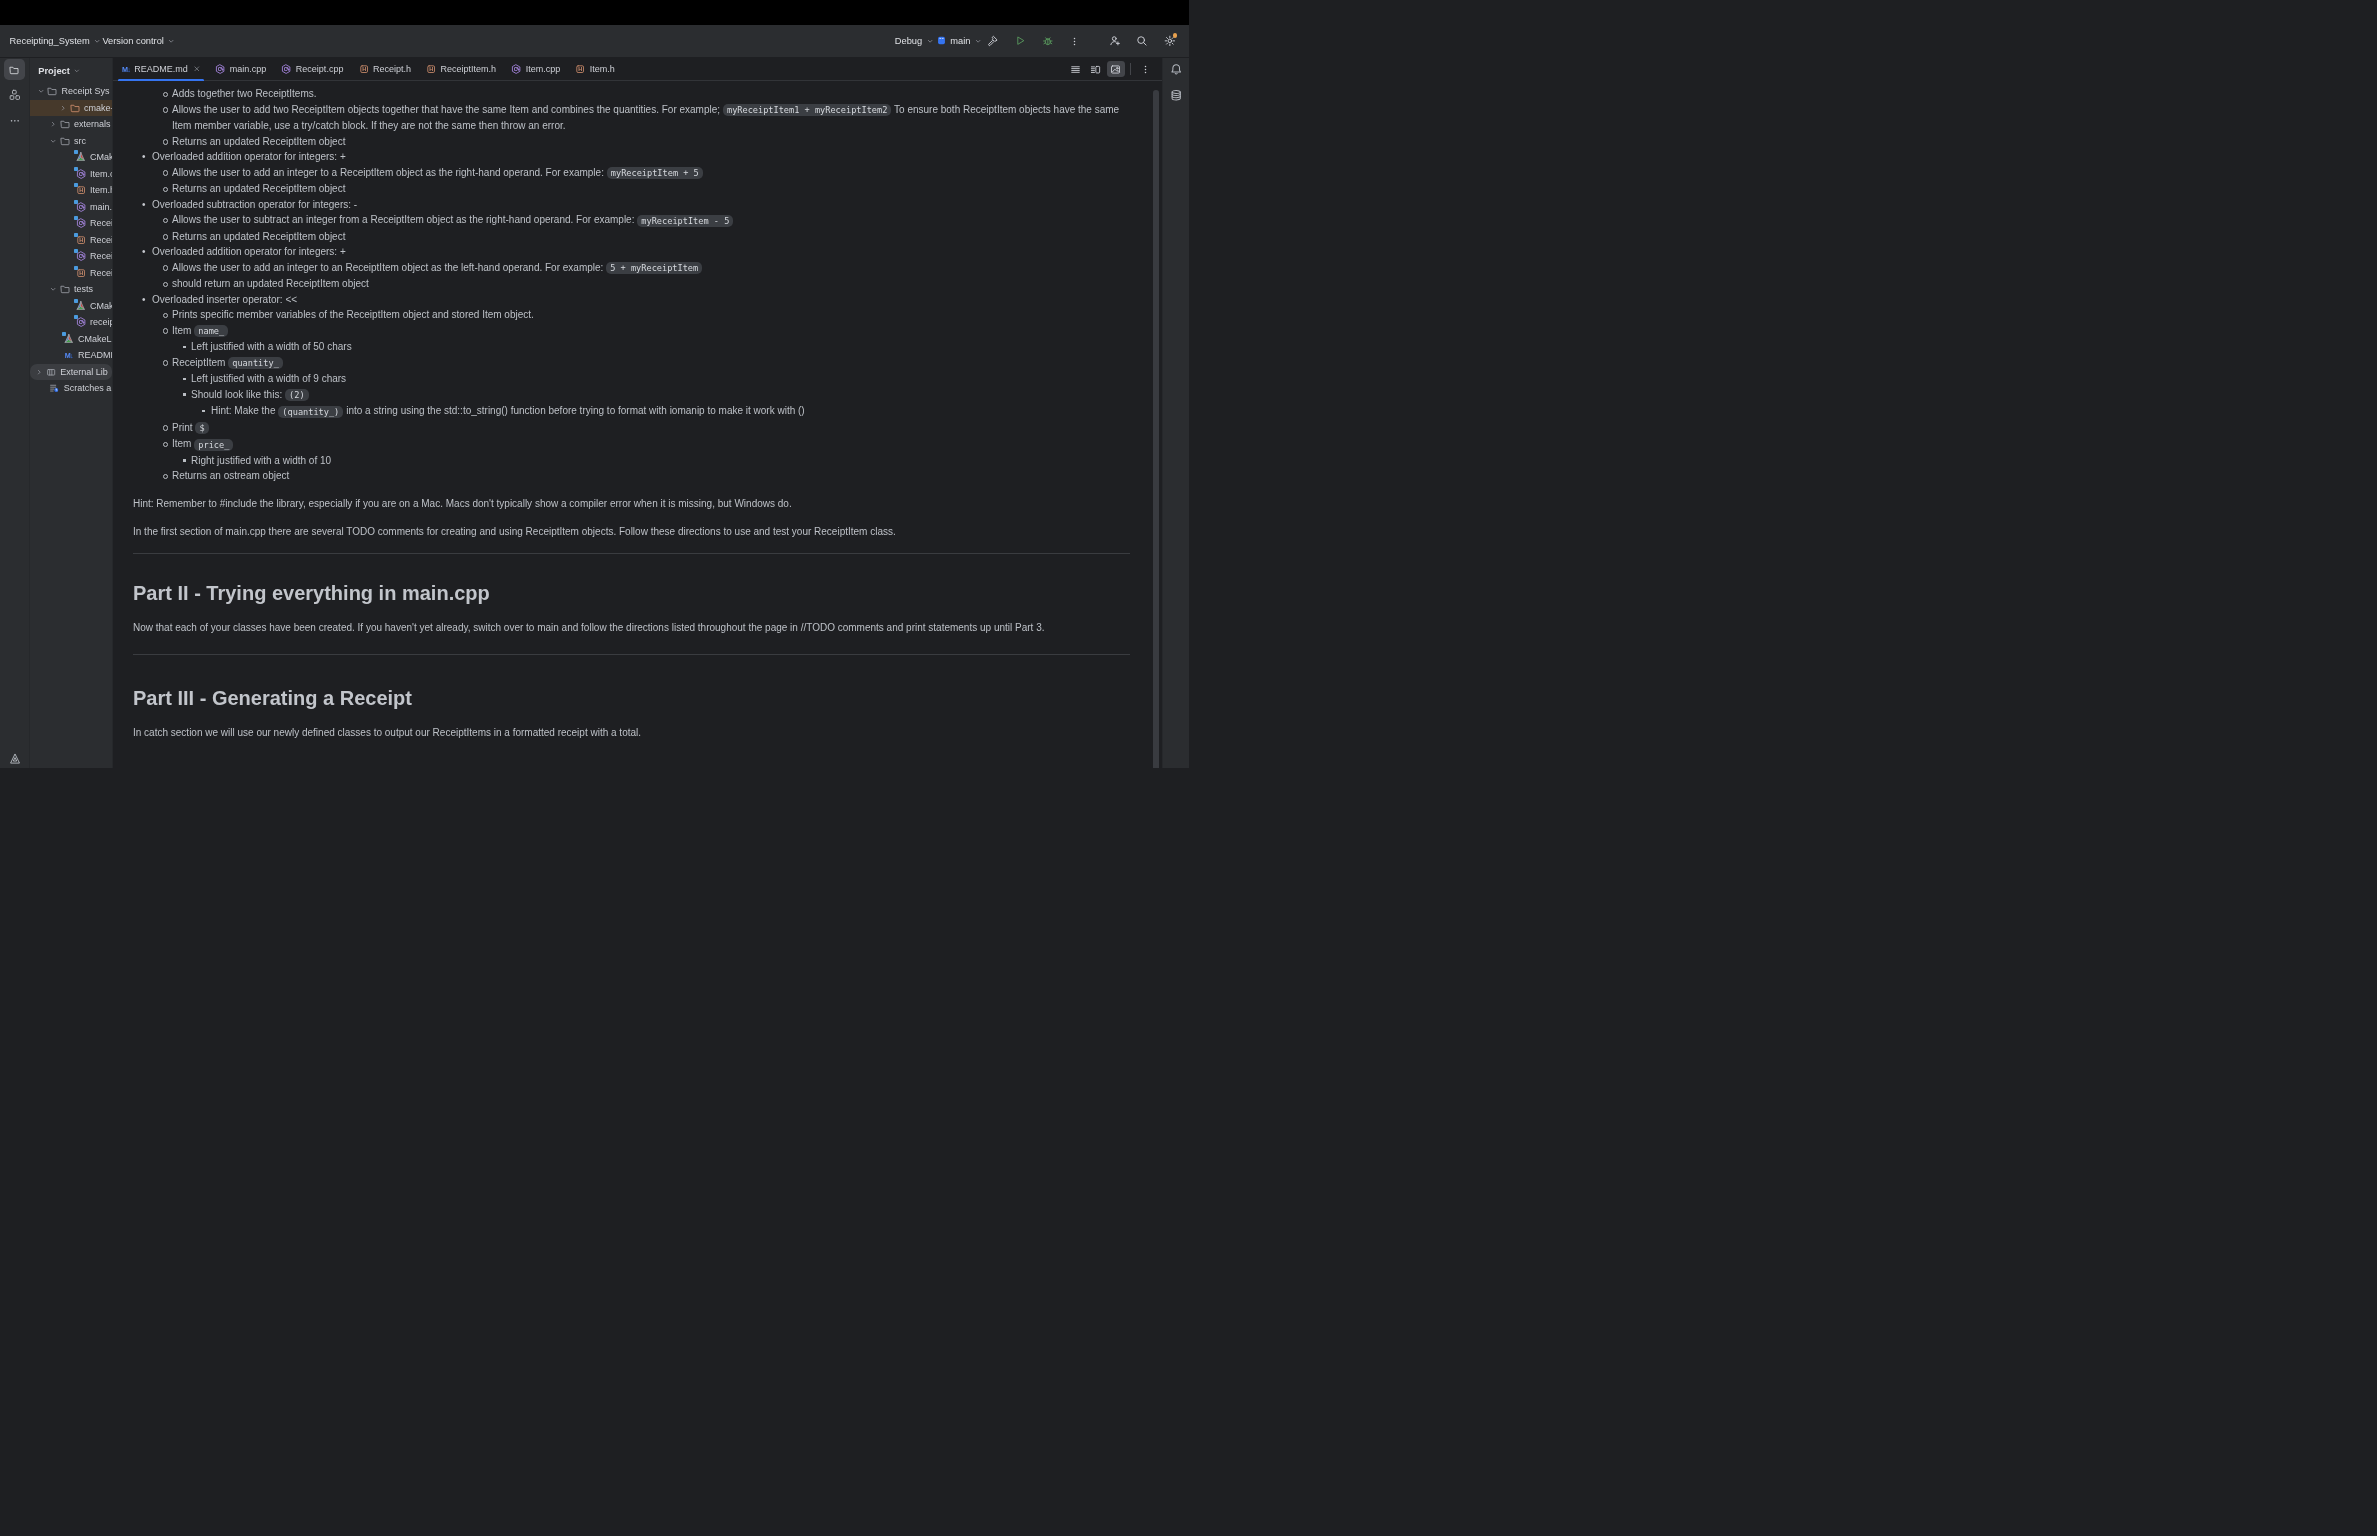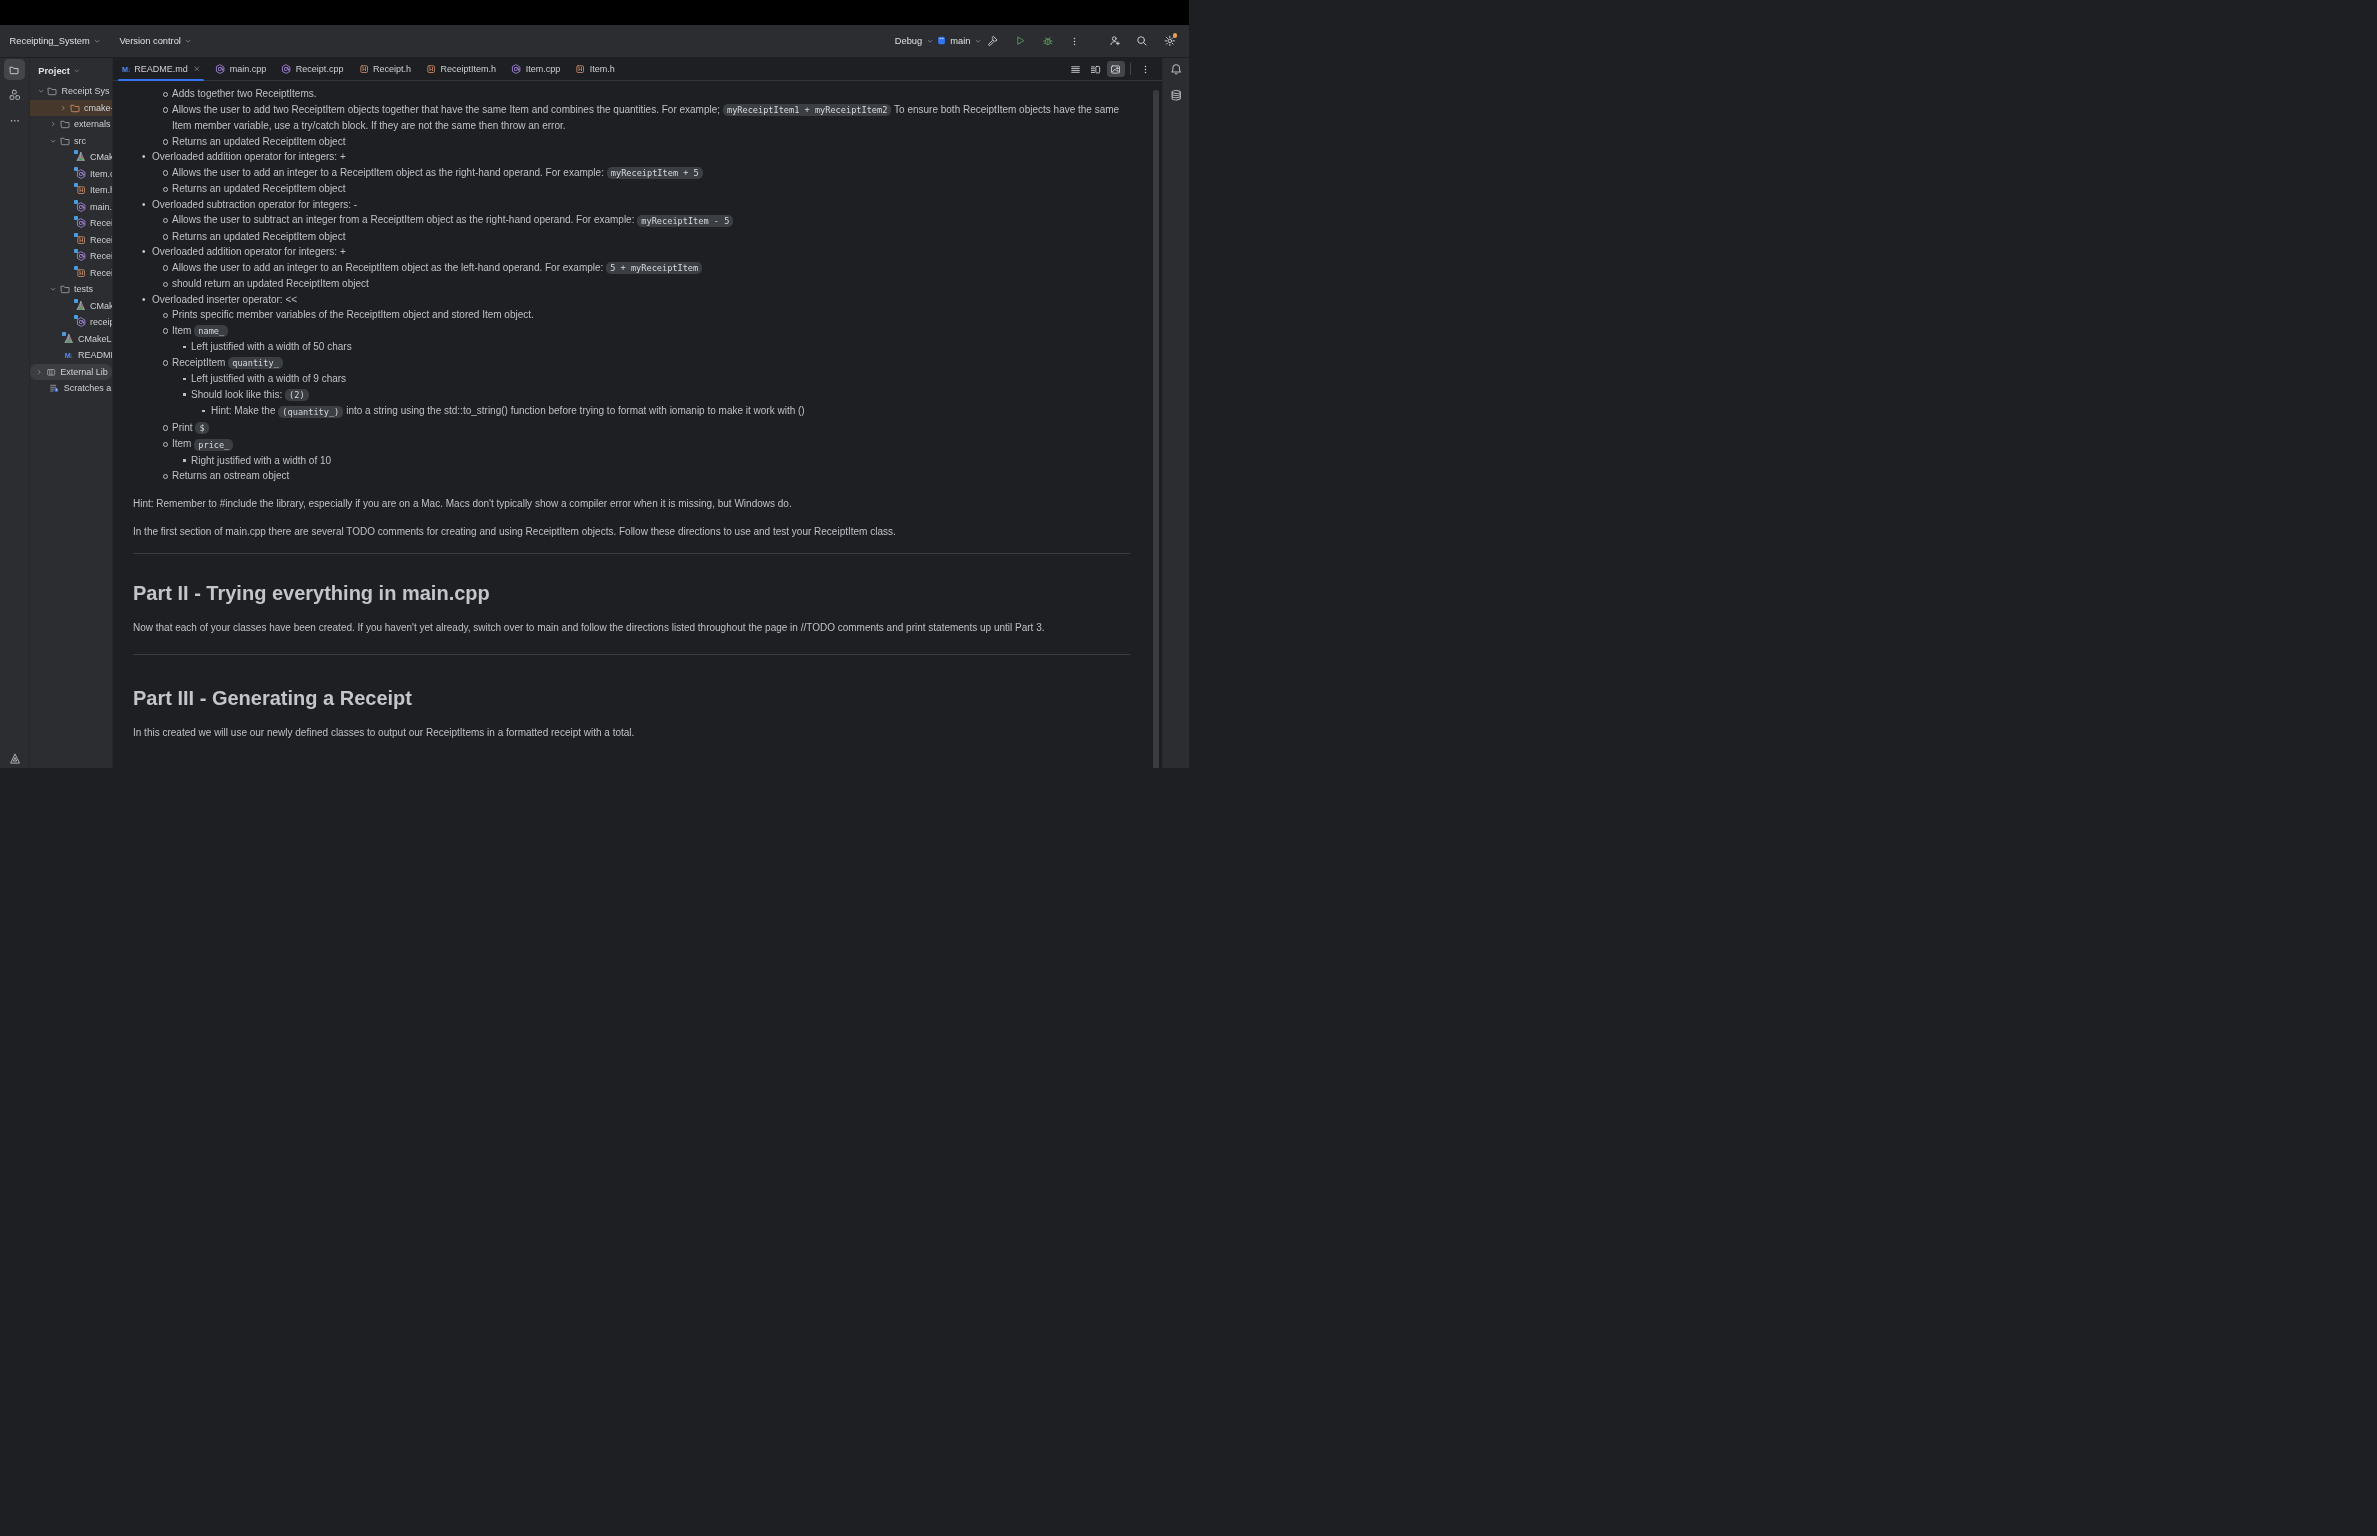--- a/index.html
+++ b/index.html
@@ -1,21 +1,21 @@
 <!DOCTYPE html>
 <html style="font-size:11px"><head>
 <meta charset="utf-8">
 <style>
   * { box-sizing: border-box; margin: 0; padding: 0; }
   html,body { width:1189px; height:768px; overflow:hidden; background:#1e1f22;
     font-family:"Liberation Sans", sans-serif; }
   .titlebar { height:25px; background:#000; }
   .header { height:33px; background:#2b2d30; display:flex; align-items:center;
     justify-content:space-between; padding:0 11px 0 9.6px; border-bottom:0.7px solid #1e1f22; }
-  .hgroup { display:flex; align-items:center; gap:18px; }
+  .hgroup { display:flex; align-items:center; gap:1px; }
   .widget { display:flex; align-items:center; gap:3.4px; color:#dfe1e5; font-size:9.3px; cursor:default; }
   .widget .chev { color:#9da0a8; display:flex; }
   .hicons { display:flex; align-items:center; gap:11px; }
   .hicon { display:flex; align-items:center; justify-content:center; width:16.5px; height:16.5px;
     color:#ced0d6; position:relative; border-radius:3.4px; }
   .hicon.green { color:#57965c; }
   .hicon .dot { position:absolute; top:0.7px; right:0.7px; width:4.8px; height:4.8px; border-radius:50%;
     background:#e8a14f; }
   svg { fill:none; stroke:currentColor; stroke-width:1.3; stroke-linecap:round; stroke-linejoin:round; }
   .main { display:flex; height:815px; }
@@ -637,21 +637,21 @@
           <li class="lv3">Right justified with a width of 10</li>
           <li class="lv2">Returns an ostream object</li>
         </ul>
       <p>Hint: Remember to #include the library, especially if you are on a Mac. Macs don't typically show a compiler error when it is missing, but Windows do.</p>
       <p>In the first section of main.cpp there are several TODO comments for creating and using ReceiptItem objects. Follow these directions to use and test your ReceiptItem class.</p>
       <hr>
       <h1>Part II - Trying everything in main.cpp</h1>
       <p class="lead">Now that each of your classes have been created. If you haven't yet already, switch over to main and follow the directions listed throughout the page in //TODO comments and print statements up until Part 3.</p>
       <hr class="hr2">
       <h1 class="part3">Part III - Generating a Receipt</h1>
-      <p class="lead">In this created we will use our newly defined classes to output our ReceiptItems in a formatted receipt with a total.</p>
+      <p class="lead">In catch section we will use our newly defined classes to output our ReceiptItems in a formatted receipt with a total.</p>
     </div>
     <div class="vscroll"></div>
   </div>
 
   <div class="stripe right">
     <span id="stripe-right" style="display: flex; flex-direction: column; gap: 4.8px;">
         <span class="stripe-btn">
           <svg width="12.4" height="12.4" viewBox="0 0 16 16">
             <path d="M8 2.2a4.3 4.3 0 0 0-4.3 4.3v2.8L2.4 11.5h11.2l-1.3-2.2V6.5A4.3 4.3 0 0 0 8 2.2z"></path>
             <path d="M6.8 13.6a1.4 1.4 0 0 0 2.4 0"></path>

